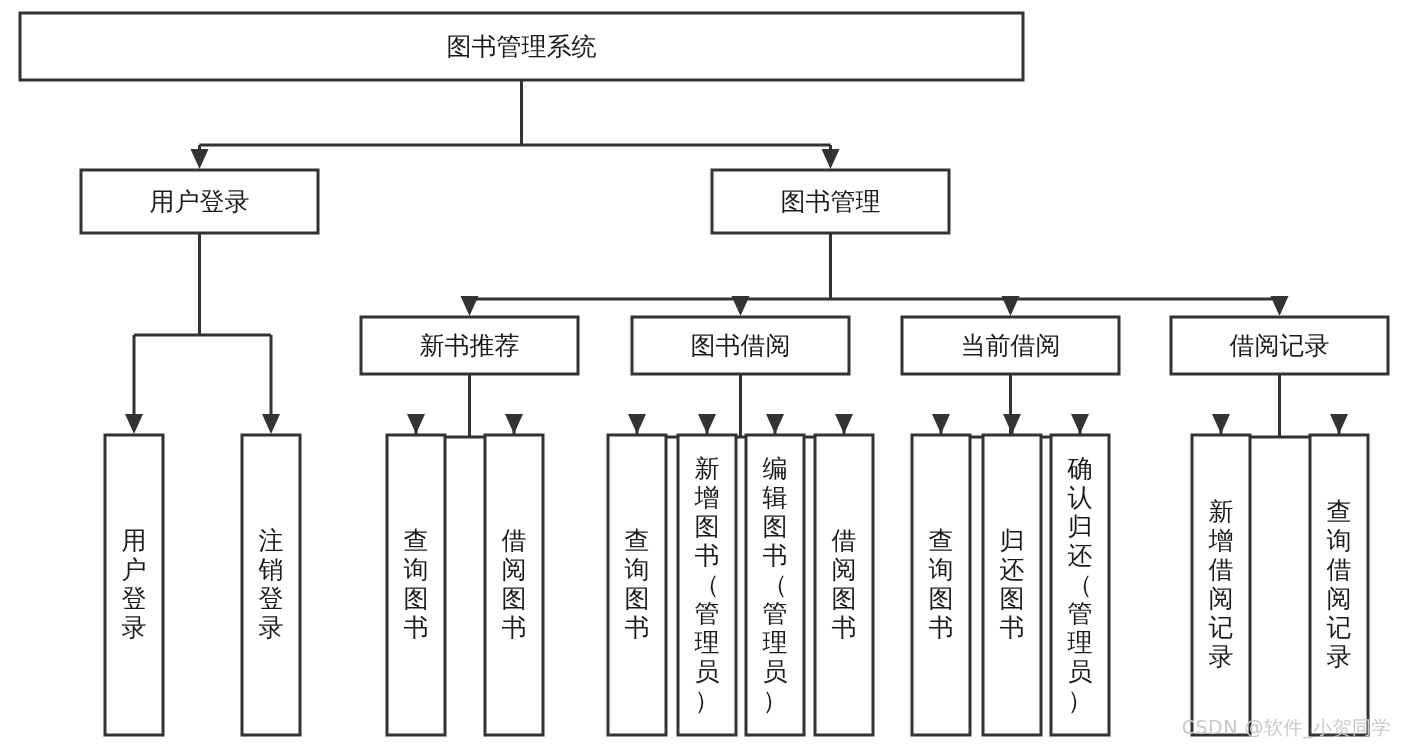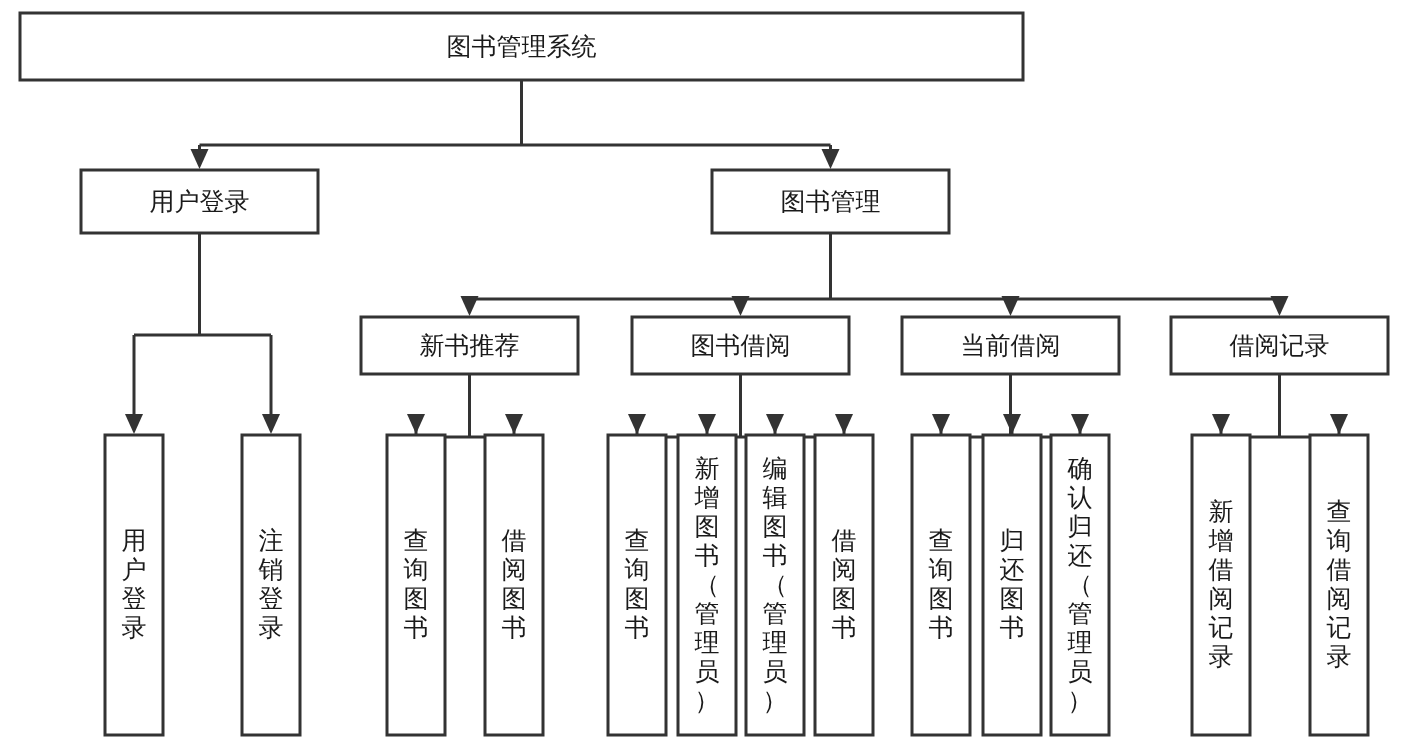--- a/index.html
+++ b/index.html
@@ -202,13 +202,14 @@
         <g>
           <rect x="1192" y="435" width="58" height="300" class="node-rect"></rect>
           <text x="1221" y="520" class="leaf-label"><tspan x="1221" dy="0">新</tspan><tspan x="1221" dy="29">增</tspan><tspan x="1221" dy="29">借</tspan><tspan x="1221" dy="29">阅</tspan><tspan x="1221" dy="29">记</tspan><tspan x="1221" dy="29">录</tspan></text>
         </g>
         <g>
           <rect x="1310" y="435" width="58" height="300" class="node-rect"></rect>
           <text x="1339" y="520" class="leaf-label"><tspan x="1339" dy="0">查</tspan><tspan x="1339" dy="29">询</tspan><tspan x="1339" dy="29">借</tspan><tspan x="1339" dy="29">阅</tspan><tspan x="1339" dy="29">记</tspan><tspan x="1339" dy="29">录</tspan></text>
         </g>
       </g>
   </svg>
+  <div class="watermark">CSDN @软件_小贺同学</div>
 </div>
 
 </body></html>

